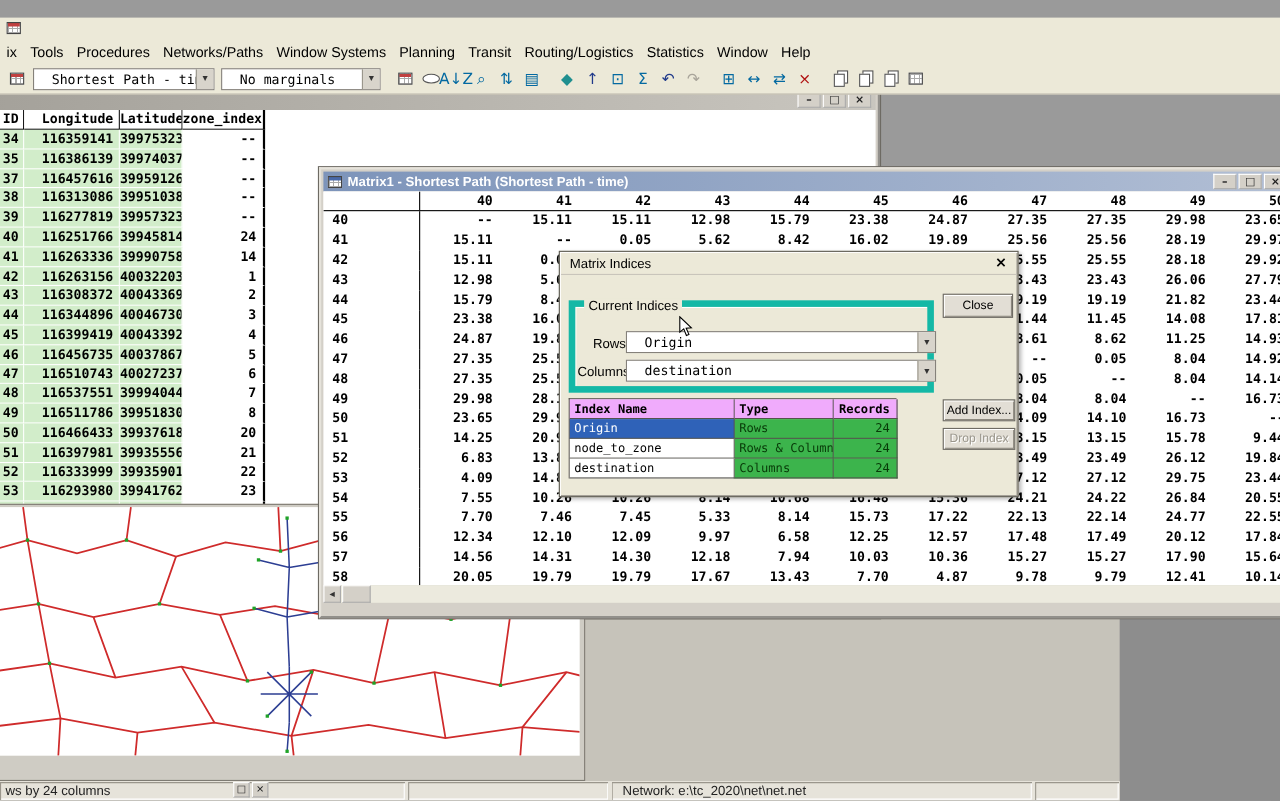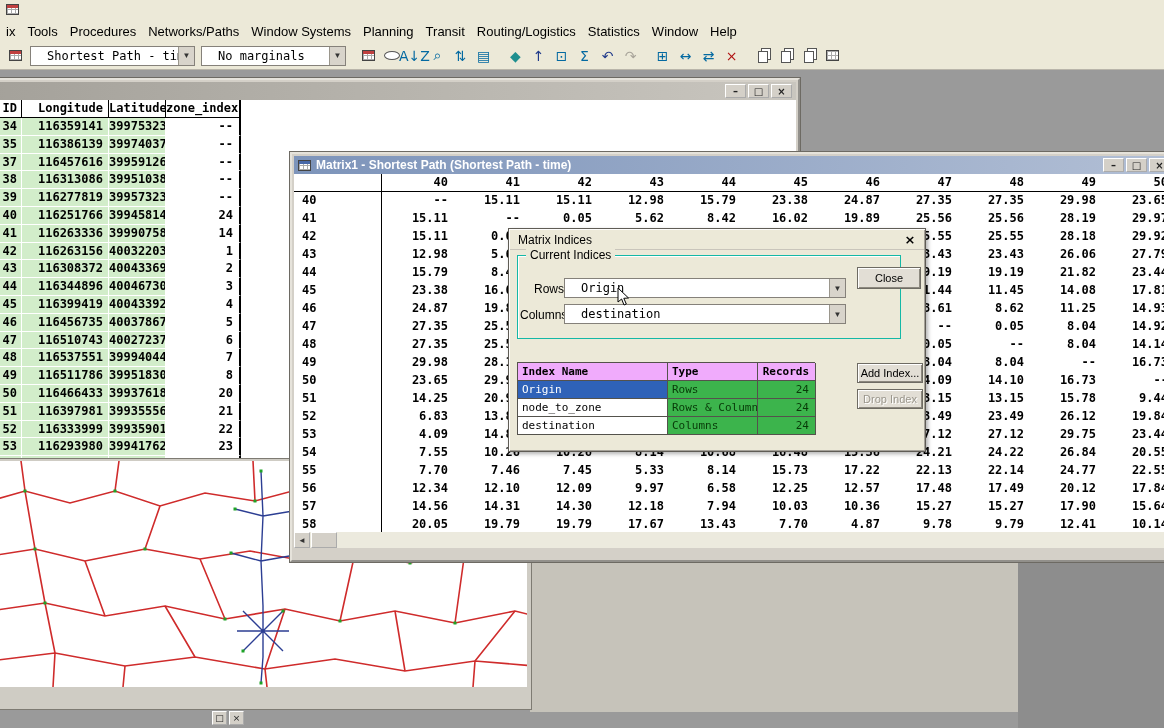--- a/index.html
+++ b/index.html
@@ -1,20 +1,20 @@
 <!DOCTYPE html>
 <html><head>
 <meta charset="utf-8">
 <style>
   *{box-sizing:border-box;margin:0;padding:0}
   body{margin:0;background:#777;font-family:"Liberation Sans",sans-serif}
   #screen{position:relative;width:1164px;height:728px;overflow:hidden;background:#9a9a9a}
 
   
-  .chrome{position:absolute;left:0;top:0;width:1164px;height:70px;background:#ece9d8;z-index:7}
+  .chrome{position:absolute;left:0;top:16px;width:1164px;height:70px;background:#ece9d8;z-index:7}
   .cap-strip{position:absolute;left:0;top:0;width:100%;height:20px}
   .app-ic{position:absolute;left:6px;top:4px}
   .menu-bar{position:absolute;left:0;top:20px;width:100%;height:22px;display:flex;align-items:center;font-size:13px;color:#000}
   .menu-item{padding:3px 6px;white-space:nowrap}
   .toolbar{position:absolute;left:0;top:42px;width:100%;height:28px;display:flex;align-items:center;padding-left:4px;border-bottom:1px solid #b9b5aa}
   .combo{height:20px;background:#fff;border:1px solid #85817a;display:flex;align-items:stretch;margin:0 3px}
   .combo-text{flex:1;font:12px "DejaVu Sans Mono",monospace;padding:2px 16px;white-space:nowrap;overflow:hidden}
   .combo-arrow{width:16px;background:#d8d4cb;border-left:1px solid #9a968c;font-size:8px;color:#333;display:flex;align-items:center;justify-content:center}
   .c1{width:165px}.c2{width:145px}
   .tbtn{width:23px;height:20px;display:flex;align-items:center;justify-content:center;font:14px "DejaVu Sans",sans-serif;color:#0369a1;flex:none}
@@ -64,21 +64,21 @@
   .panel-light{position:absolute;left:530px;top:562px;width:488px;height:150px;background:#c6c3ba;z-index:0}
   .panel-dark{position:absolute;left:1018px;top:560px;width:146px;height:168px;background:#8d8d8d;z-index:0}
   .status-bar{position:absolute;left:0;top:710px;width:1018px;height:18px;background:#e6e3da;z-index:4;font-size:12px;color:#222}
   .sseg{position:absolute;top:1px;height:16px;box-shadow:inset 1px 1px 0 #9a968c,inset -1px -1px 0 #fff;display:flex;align-items:center;padding:0 5px;white-space:nowrap;overflow:hidden}
   .mini-btn{position:absolute;width:15px;height:14px;background:#d4d0c8;border:1px outset #fff;font:9px "DejaVu Sans",sans-serif;color:#222;display:flex;align-items:center;justify-content:center;z-index:5}
 
   
   #dialog{position:absolute;left:508px;top:228px;width:418px;height:224px;background:#ece9d8;border:1px solid #5f5c55;box-shadow:inset 1px 1px 0 #fdfcfa,inset -1px -1px 0 #a5a198,2px 2px 4px rgba(0,0,0,.3);z-index:6;font-size:12px}
   .dlg-title{position:absolute;left:1px;top:1px;right:1px;height:20px;display:flex;align-items:center;padding:0 6px 0 8px;border-bottom:1px solid #c9c5bb;color:#000}
   .dlg-x{margin-left:auto;width:16px;text-align:center;font:bold 13px "DejaVu Sans",sans-serif}
-  .groupbox{position:absolute;left:8px;top:26px;width:384px;height:84px;border:1px solid #14b8a6;box-shadow:inset 1px 1px 0 #fff}
+  .groupbox{position:absolute;left:8px;top:44px;width:332px;height:84px;border:6px solid #14b8a6;box-shadow:inset 1px 1px 0 #fff}
   .gb-label{position:absolute;top:-8px;left:8px;background:#ece9d8;padding:0 4px}
   .dlbl{position:absolute;width:44px;text-align:right;font:12px "Liberation Sans",sans-serif}
   .dlg-combo{position:absolute;left:46px;width:282px;height:20px;margin:0}
   .btn{position:absolute;background:#e2ded5;border:1px solid #6e6b63;box-shadow:inset 1px 1px 0 #fff,inset -1px -1px 0 #8c887e;font:11px "Liberation Sans",sans-serif;display:flex;align-items:center;justify-content:center}
   .btn.dis{color:#9a968c;text-shadow:1px 1px 0 #fff}
   .idx-table{position:absolute;left:8px;top:133px;width:298px;border-top:1px solid #54524c;border-left:1px solid #54524c}
   .dt-row{display:flex;height:18px}
   .dcell{font:11px "DejaVu Sans Mono",monospace;line-height:17px;border-right:1px solid #54524c;border-bottom:1px solid #54524c;overflow:hidden;white-space:nowrap;flex:none}
   .dhead{font-weight:bold;background:#ece9d8}
   .d-name{width:150px;padding:0 4px;background:#fff;text-align:left}
@@ -644,20 +644,30 @@
             <div class="m-cell">10.14</div>
           </div>
         </div>
     </div>
     <div class="m-scroll">
       <div class="sb-btn">◄</div>
       <div class="sb-thumb"></div>
     </div>
   </div>
 
+  <div class="status-bar">
+    <div class="sseg" style="left:0;width:368px">
+      <span>ws by 24 columns</span>
+    </div>
+    <div class="sseg" style="left:371px;width:182px"></div>
+    <div class="sseg" style="left:556px;width:382px;padding-left:10px">
+      <span>Network: e:\tc_2020\net\net.net</span>
+    </div>
+    <div class="sseg" style="left:941px;width:76px"></div>
+  </div>
   <div class="mini-btn" style="left:212px;top:711px">□</div>
   <div class="mini-btn" style="left:229px;top:711px">×</div>
 
   <div id="dialog">
     <div class="dlg-title">
       <span>Matrix Indices</span>
       <span class="dlg-x">×</span>
     </div>
     <div class="groupbox">
       <span class="gb-label">Current Indices</span>

